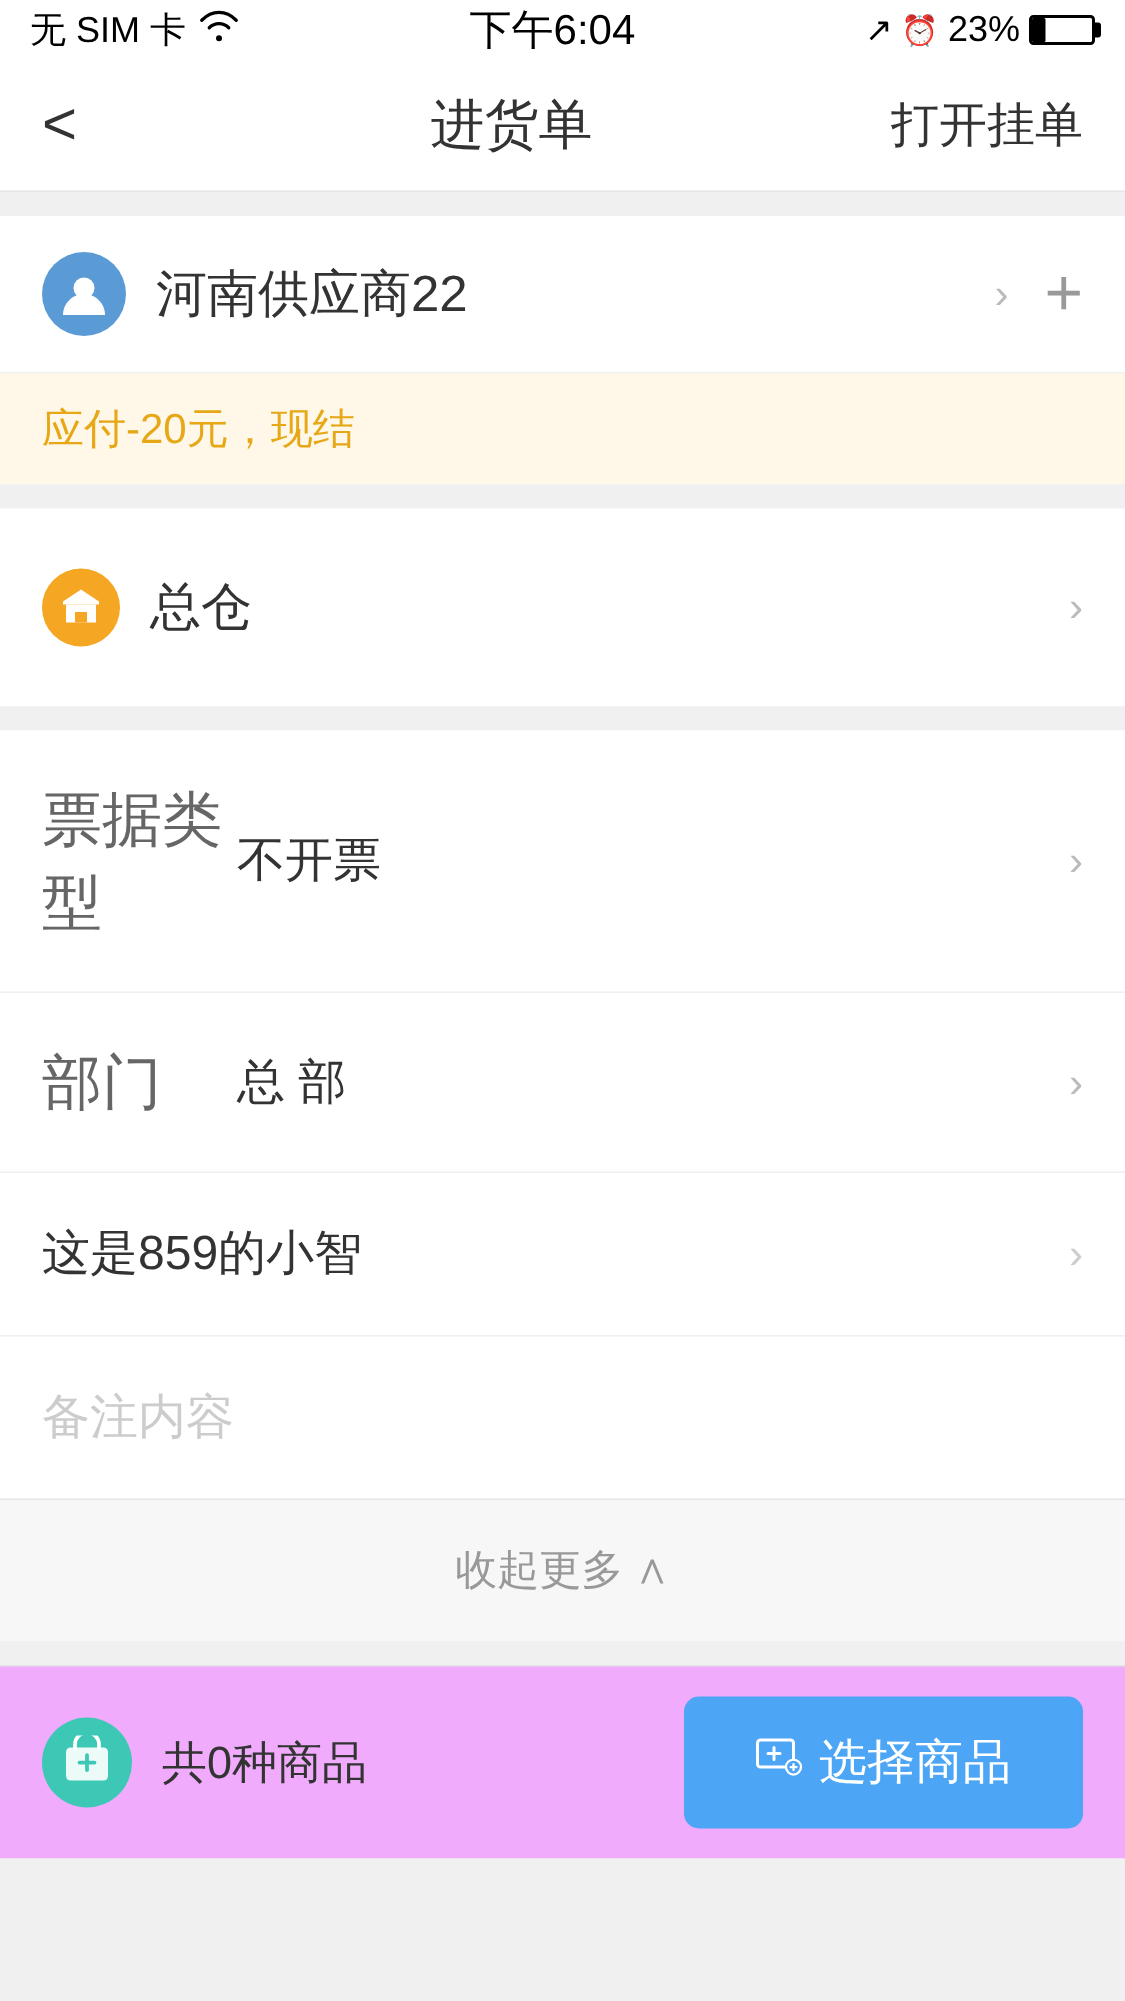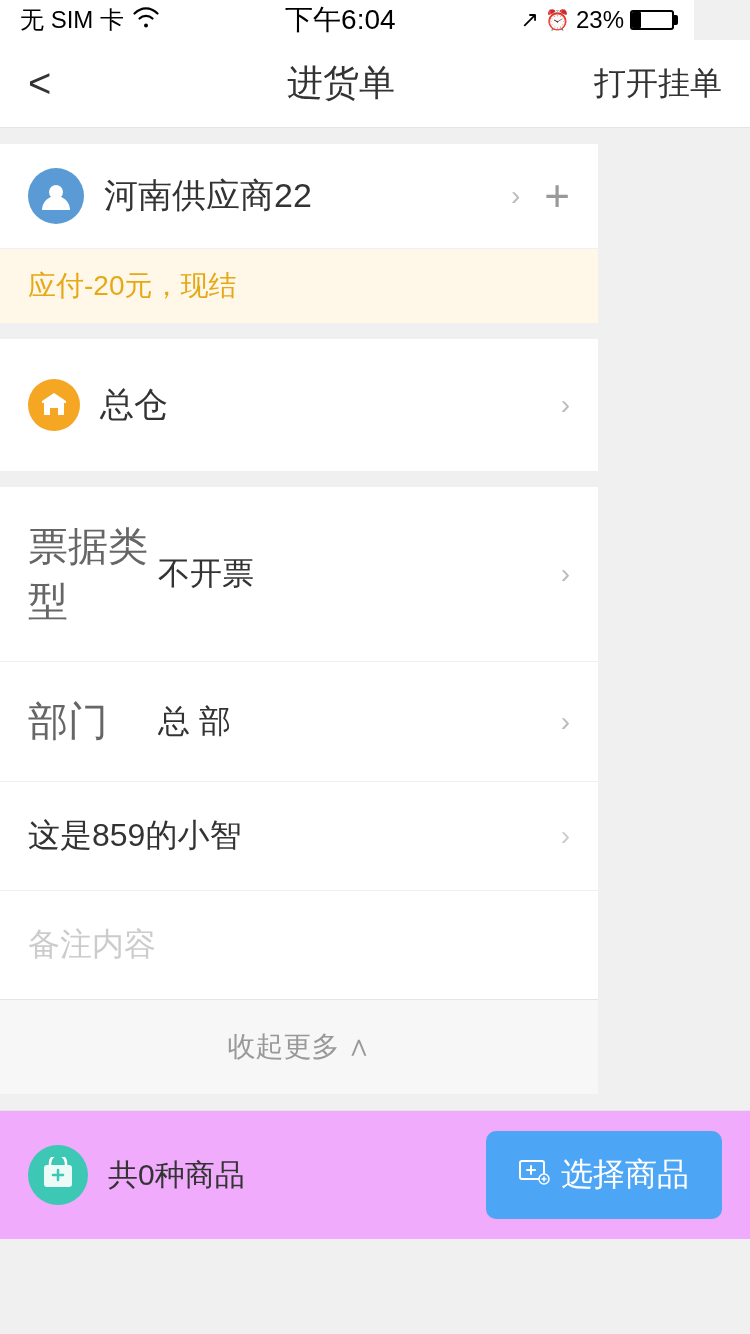--- a/index.html
+++ b/index.html
@@ -7,21 +7,21 @@
     body {
       width: 750px;
       min-height: 1334px;
       background: #f0f0f0;
       font-family: -apple-system, "PingFang SC", "Helvetica Neue", Arial, sans-serif;
       font-size: 32px;
     }
 
     
     .status-bar {
-      width: 694px;
+      width: 750px;
       height: 40px;
       background: #fff;
       display: flex;
       align-items: center;
       justify-content: space-between;
       padding: 0 20px;
       font-size: 24px;
       color: #000;
     }
     .status-left {
@@ -98,21 +98,21 @@
     
     .divider-block {
       width: 750px;
       height: 16px;
       background: #f0f0f0;
     }
 
     
     .card-section {
       background: #fff;
-      width: 598px;
+      width: 750px;
     }
 
     
     .supplier-row {
       display: flex;
       align-items: center;
       padding: 24px 28px;
       border-bottom: 1px solid #f0f0f0;
     }
     .supplier-avatar {
@@ -240,21 +240,21 @@
     .product-count {
       flex: 1;
       font-size: 30px;
       color: #333;
     }
     .select-btn {
       background: #4da6f5;
       color: #fff;
       border: none;
       border-radius: 10px;
-      padding: 22px 33px;
+      padding: 22px 48px;
       font-size: 32px;
       display: flex;
       align-items: center;
       gap: 10px;
       cursor: pointer;
     }
     .select-btn-icon { font-size: 30px; }
 
     
     .gray-area {

